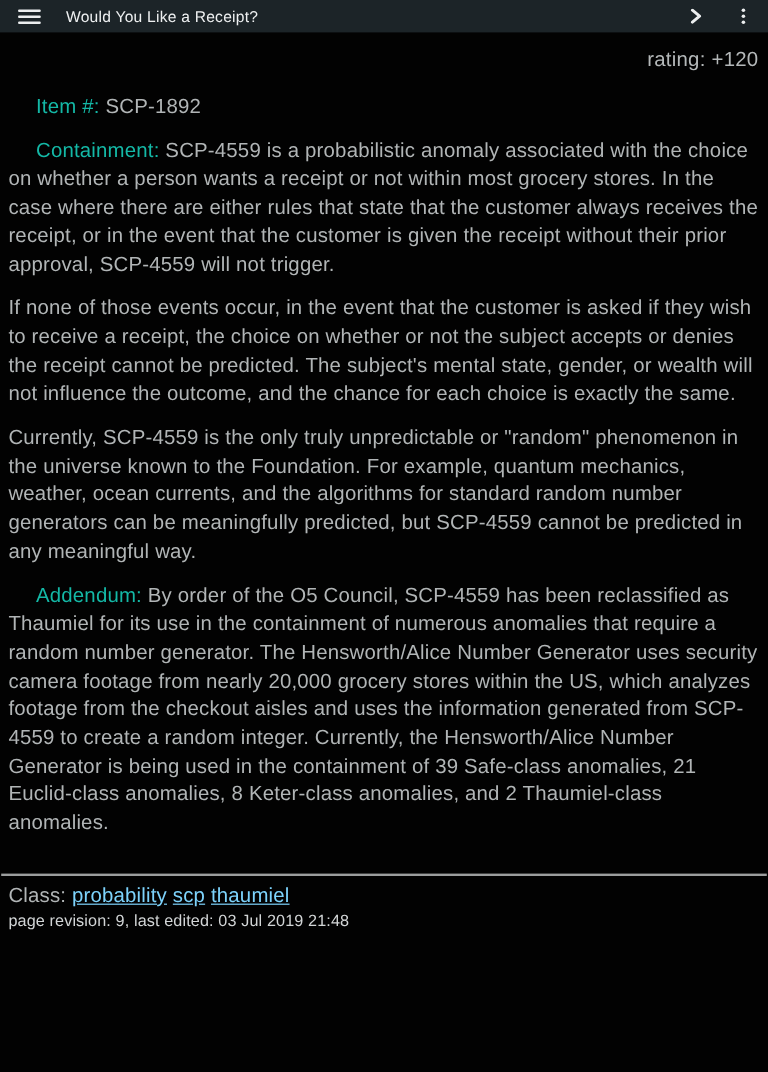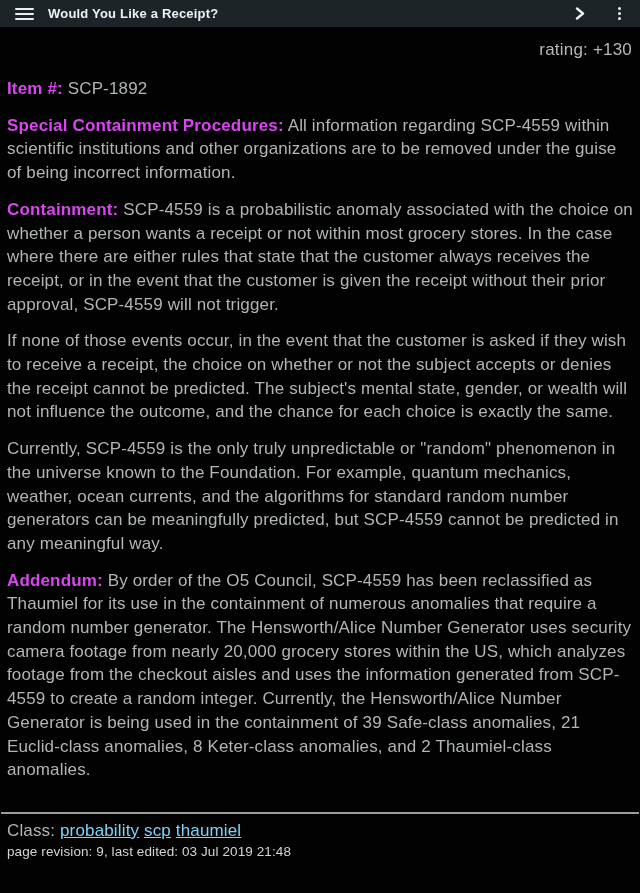--- a/index.html
+++ b/index.html
@@ -19,23 +19,23 @@
     padding: 0 14px 0 15px;
     box-sizing: border-box;
   }
   .icon-btn { cursor: pointer; display: flex; align-items: center; justify-content: center; }
   .hamburger { flex-direction: column; width: 19px; }
   .hamburger span {
     display: block; width: 19px; height: 2px;
     background: #eceeef; margin: 1.5px 0; border-radius: 1px;
   }
   .appbar-title {
-    margin-left: 14px;
+    margin-left: 21px;
     font-size: 13px;
-    font-weight: bold;
+    font-weight: normal;
     color: #eef0f1;
     letter-spacing: 0.2px;
     white-space: nowrap;
   }
   .appbar-right { margin-left: auto; display: flex; align-items: center; gap: 26px; }
   .chevron svg { display: block; }
   .kebab { flex-direction: column; width: 14px; }
   .kebab i {
     display: block; width: 3px; height: 3px;
     background: #eceeef; border-radius: 50%; margin: 1.2px 0;
@@ -50,21 +50,21 @@
   }
   
   .content {
     padding: 17px 7px 0 7px;
     font-size: 17px;
     line-height: 23.7px;
     color: #b1b5b6;
     letter-spacing: 0.15px;
   }
   .content p { margin: 0 0 13px 0; }
-  .content b { color: #d946ef; font-weight: bold; }
+  .content b { color: #14b8a6; font-weight: normal; margin-left: 23px; }
   
   .divider {
     border: none;
     border-top: 2px solid #9b9d9d;
     margin: 30px 1px 0 1px;
   }
   .tags-row {
     padding: 7px 7px 0 7px;
     font-size: 17px;
     color: #b1b5b6;
@@ -98,26 +98,25 @@
       </div>
       <div class="icon-btn kebab">
         <i></i>
           <i></i>
           <i></i>
       </div>
     </div>
   </header>
 
   <div class="rating-row">
-    <span>rating: +130</span>
+    <span>rating: +120</span>
   </div>
 
   <main class="content">
     <p><b>Item #:</b> <span>SCP-1892</span></p>
-    <p><b>Special Containment Procedures:</b> <span>All information regarding SCP-4559 within scientific institutions and other organizations are to be removed under the guise of being incorrect information.</span></p>
     <p><b>Containment:</b> <span>SCP-4559 is a probabilistic anomaly associated with the choice on whether a person wants a receipt or not within most grocery stores. In the case where there are either rules that state that the customer always receives the receipt, or in the event that the customer is given the receipt without their prior approval, SCP-4559 will not trigger.</span></p>
     <p><span>If none of those events occur, in the event that the customer is asked if they wish to receive a receipt, the choice on whether or not the subject accepts or denies the receipt cannot be predicted. The subject's mental state, gender, or wealth will not influence the outcome, and the chance for each choice is exactly the same.</span></p>
     <p><span>Currently, SCP-4559 is the only truly unpredictable or "random" phenomenon in the universe known to the Foundation. For example, quantum mechanics, weather, ocean currents, and the algorithms for standard random number generators can be meaningfully predicted, but SCP-4559 cannot be predicted in any meaningful way.</span></p>
     <p><b>Addendum:</b> <span>By order of the O5 Council, SCP-4559 has been reclassified as Thaumiel for its use in the containment of numerous anomalies that require a random number generator. The Hensworth/Alice Number Generator uses security camera footage from nearly 20,000 grocery stores within the US, which analyzes footage from the checkout aisles and uses the information generated from SCP-4559 to create a random integer. Currently, the Hensworth/Alice Number Generator is being used in the containment of 39 Safe-class anomalies, 21 Euclid-class anomalies, 8 Keter-class anomalies, and 2 Thaumiel-class anomalies.</span></p>
   </main>
 
   <footer>
     <hr class="divider">
     <div class="tags-row">
       <span>Class:</span>

